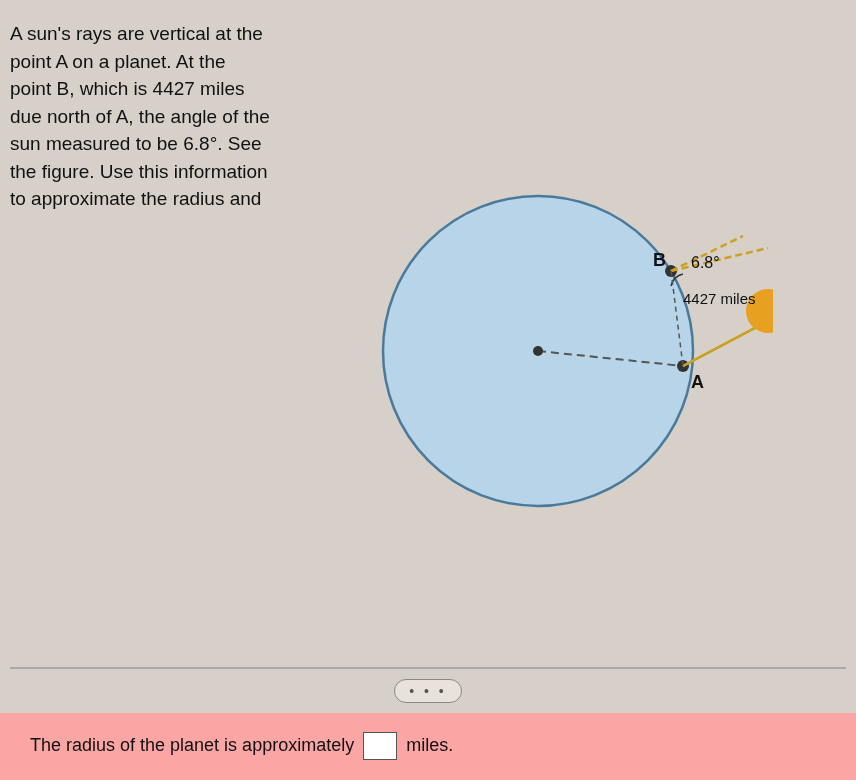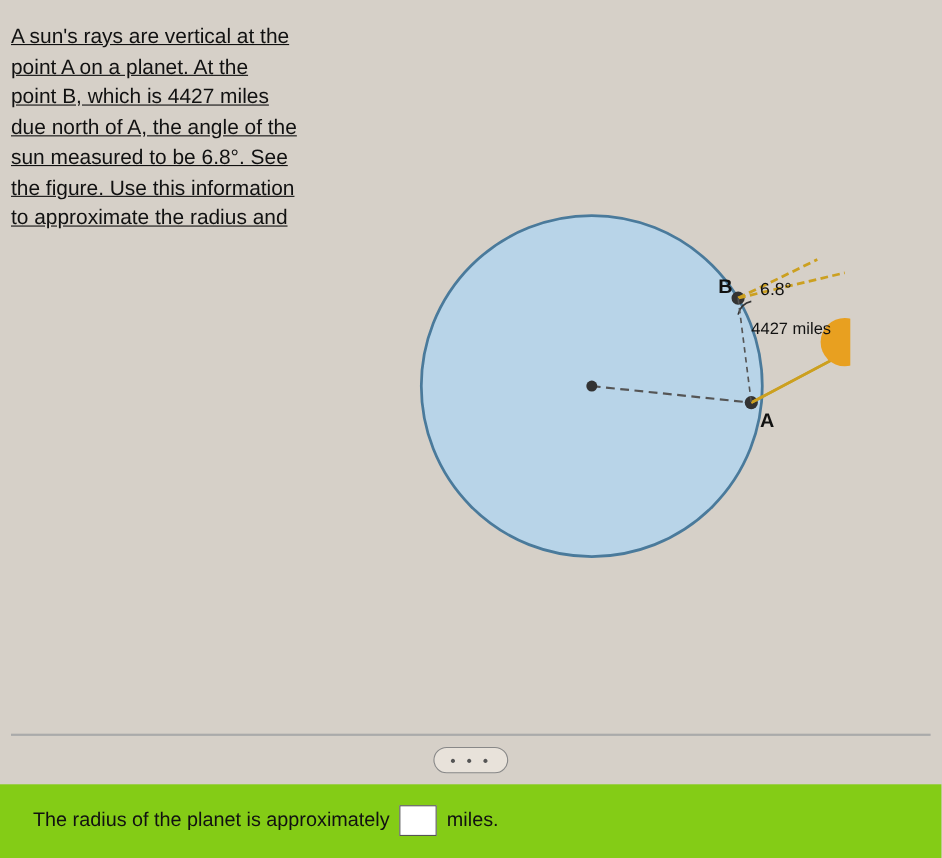--- a/index.html
+++ b/index.html
@@ -28,21 +28,20 @@
       gap: 10px;
     }
 
     .text-panel {
       width: 260px;
       flex-shrink: 0;
       font-size: 19px;
       line-height: 1.45;
       color: #111;
       padding-top: 4px;
-      text-decoration: underline;
     }
 
     .diagram-panel {
       flex: 1;
       display: flex;
       align-items: center;
       justify-content: center;
       position: relative;
     }
 
@@ -68,21 +67,21 @@
       border-radius: 12px;
       padding: 3px 14px;
       background: #e8e2da;
       color: #555;
       font-size: 14px;
       letter-spacing: 3px;
     }
 
     .bottom-section {
       padding: 18px 30px 20px 30px;
-      background: #84cc16;
+      background: #fca5a5;
     }
 
     .bottom-text {
       font-size: 18px;
       color: #111;
       line-height: 1.6;
     }
 
     .answer-box {
       display: inline-block;

